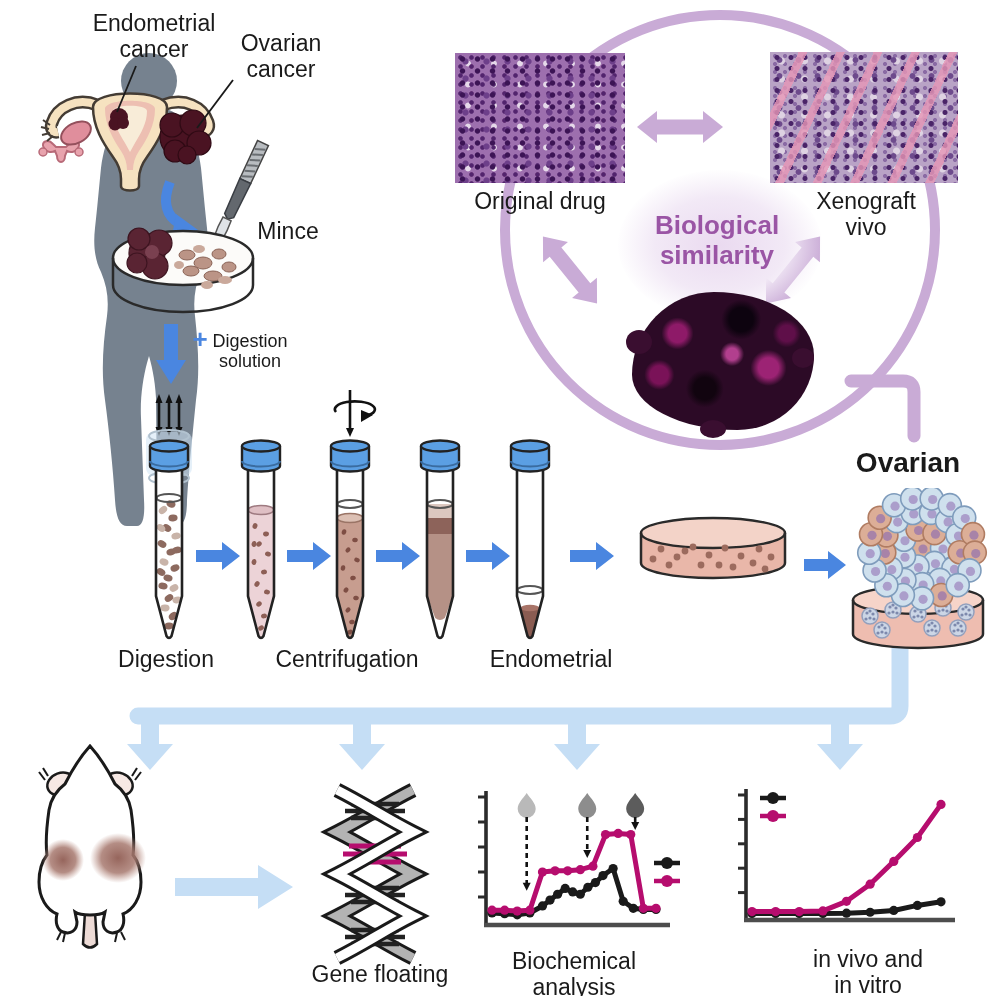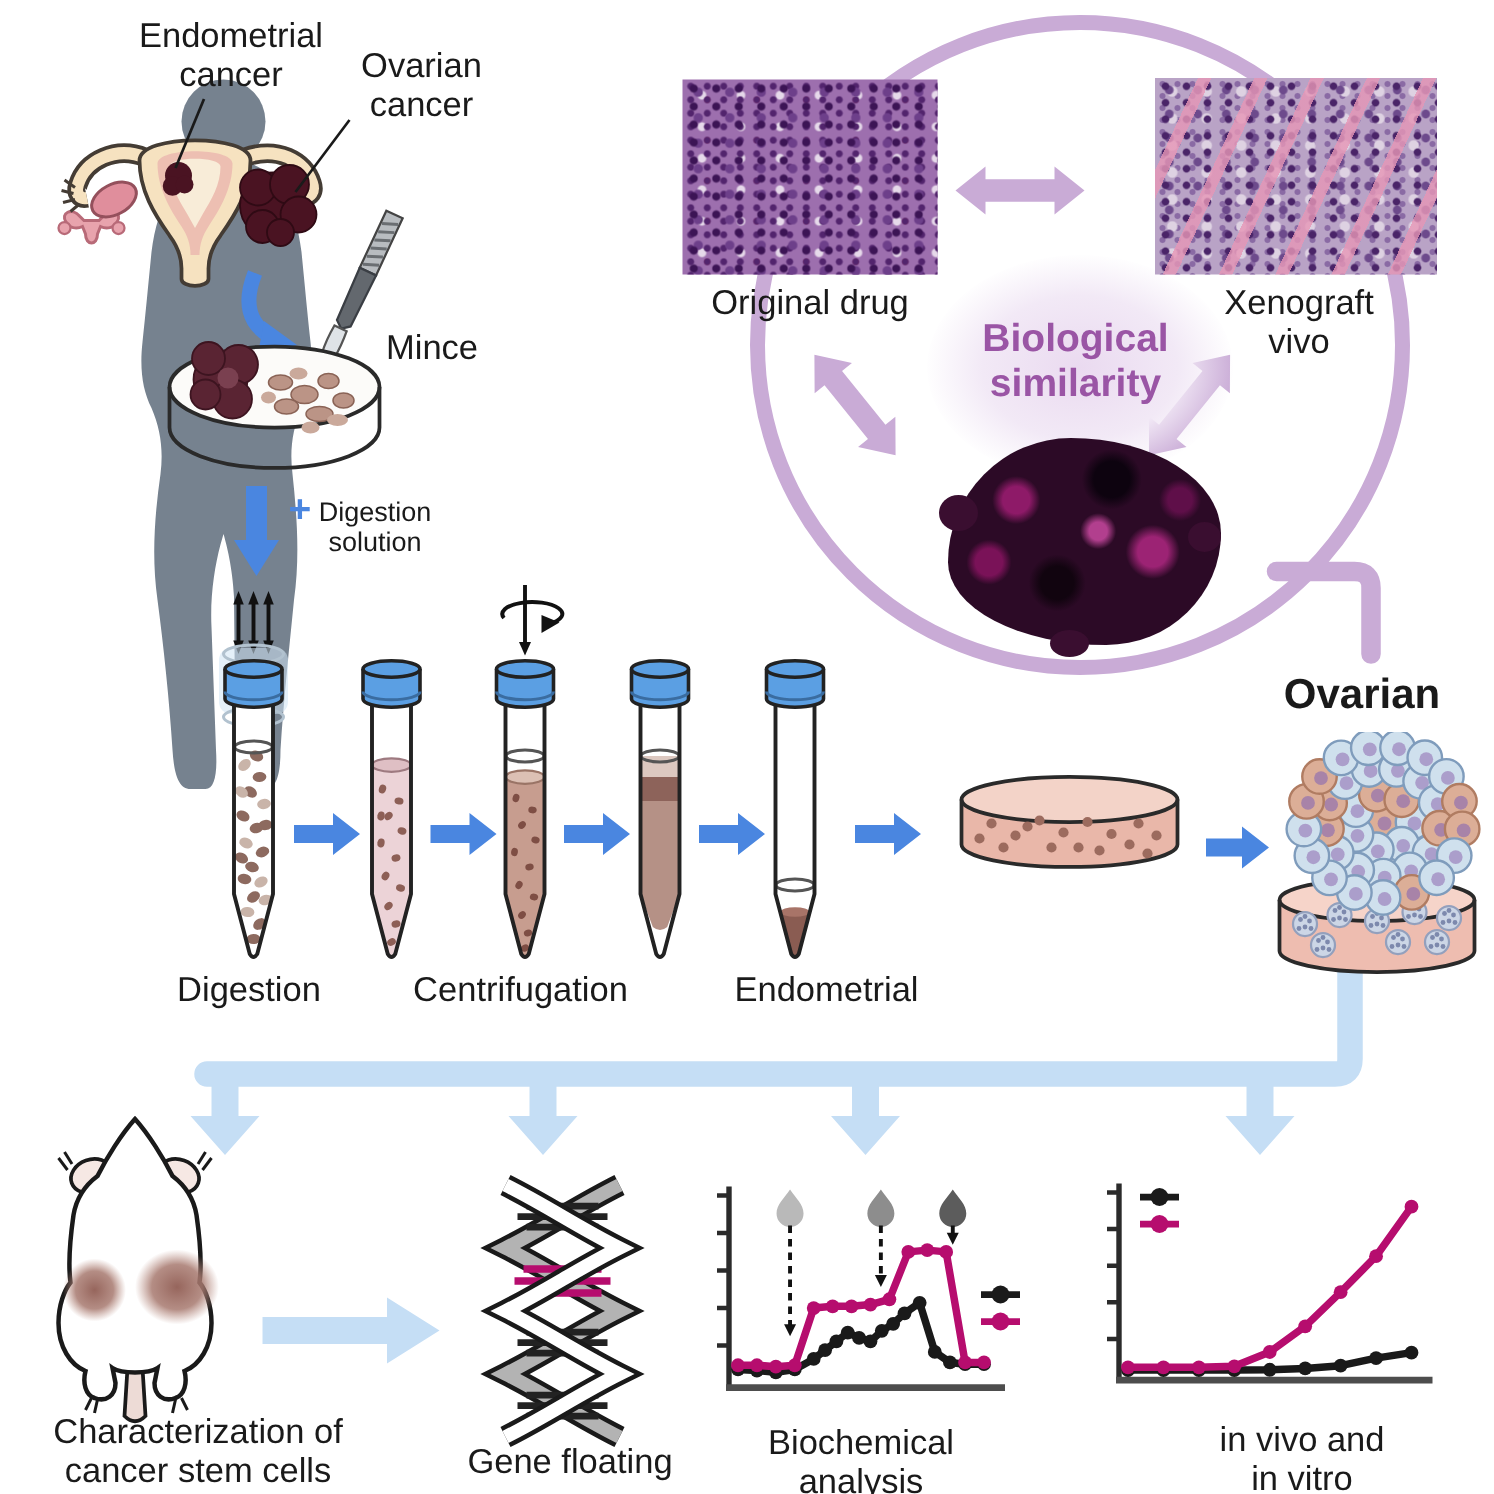--- a/index.html
+++ b/index.html
@@ -551,22 +551,20 @@
       C114,58 108,50 100,44 C94,32 84,16 75,6 Z"></path>
     <circle cx="48" cy="120" r="21" fill="url(#tumGrad)"></circle>
     <ellipse cx="103" cy="118" rx="28" ry="25" fill="url(#tumGrad)"></ellipse>
     <g stroke="#1a1a1a" stroke-width="2">
       <line x1="46" y1="192" x2="42" y2="200"></line>
         <line x1="50" y1="193" x2="48" y2="202"></line>
       <line x1="102" y1="193" x2="100" y2="202"></line>
         <line x1="106" y1="192" x2="110" y2="200"></line>
     </g>
   </svg>
-  <div class="lbl" style="left:132px;top:941px">Characterization of
-cancer stem cells</div>
 
   <svg class="abs" style="left:170px;top:860px" width="130" height="55" viewBox="0 0 130 55">
     <polygon points="5,18 88,18 88,5 123,27 88,49 88,36 5,36" fill="#c5def5"></polygon>
   </svg>
 
   <svg class="abs" style="left:315px;top:782px" width="130" height="185" viewBox="0 0 130 185">
     <g fill="none">
       <path d="M98,8 C70,22 50,36 22,50 C50,64 70,78 98,92 C70,106 50,120 22,134 C50,148 70,162 98,176" stroke="#1a1a1a" stroke-width="15"></path>
       <path d="M98,8 C70,22 50,36 22,50 C50,64 70,78 98,92 C70,106 50,120 22,134 C50,148 70,162 98,176" stroke="#b3b3b3" stroke-width="9"></path>
       <g stroke="#222" stroke-width="4.5">

